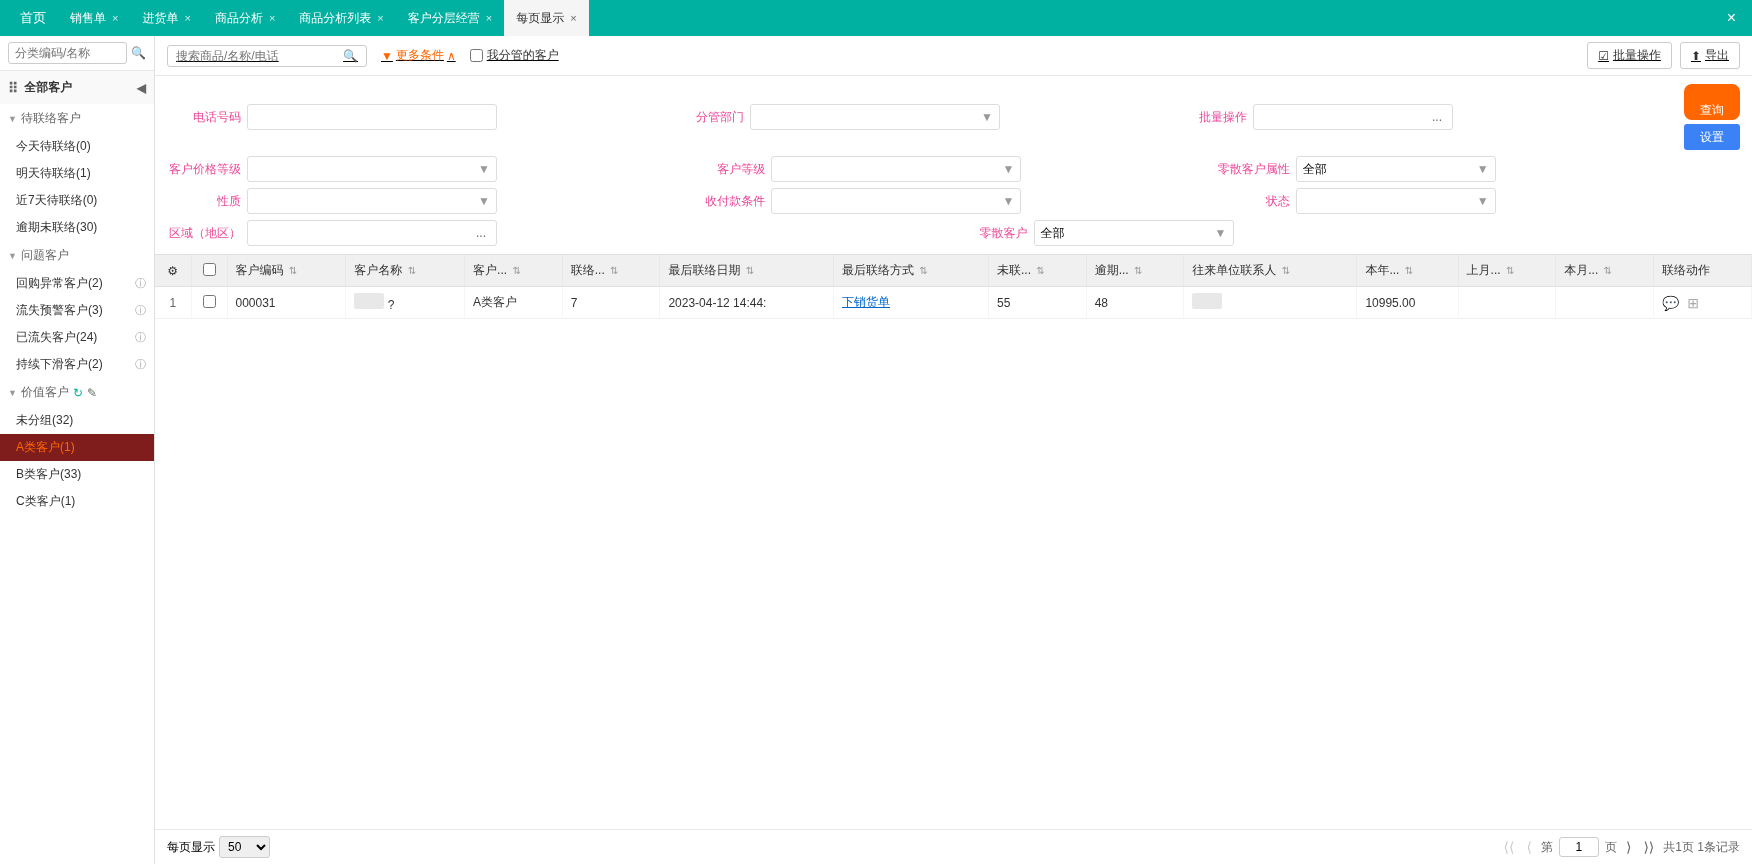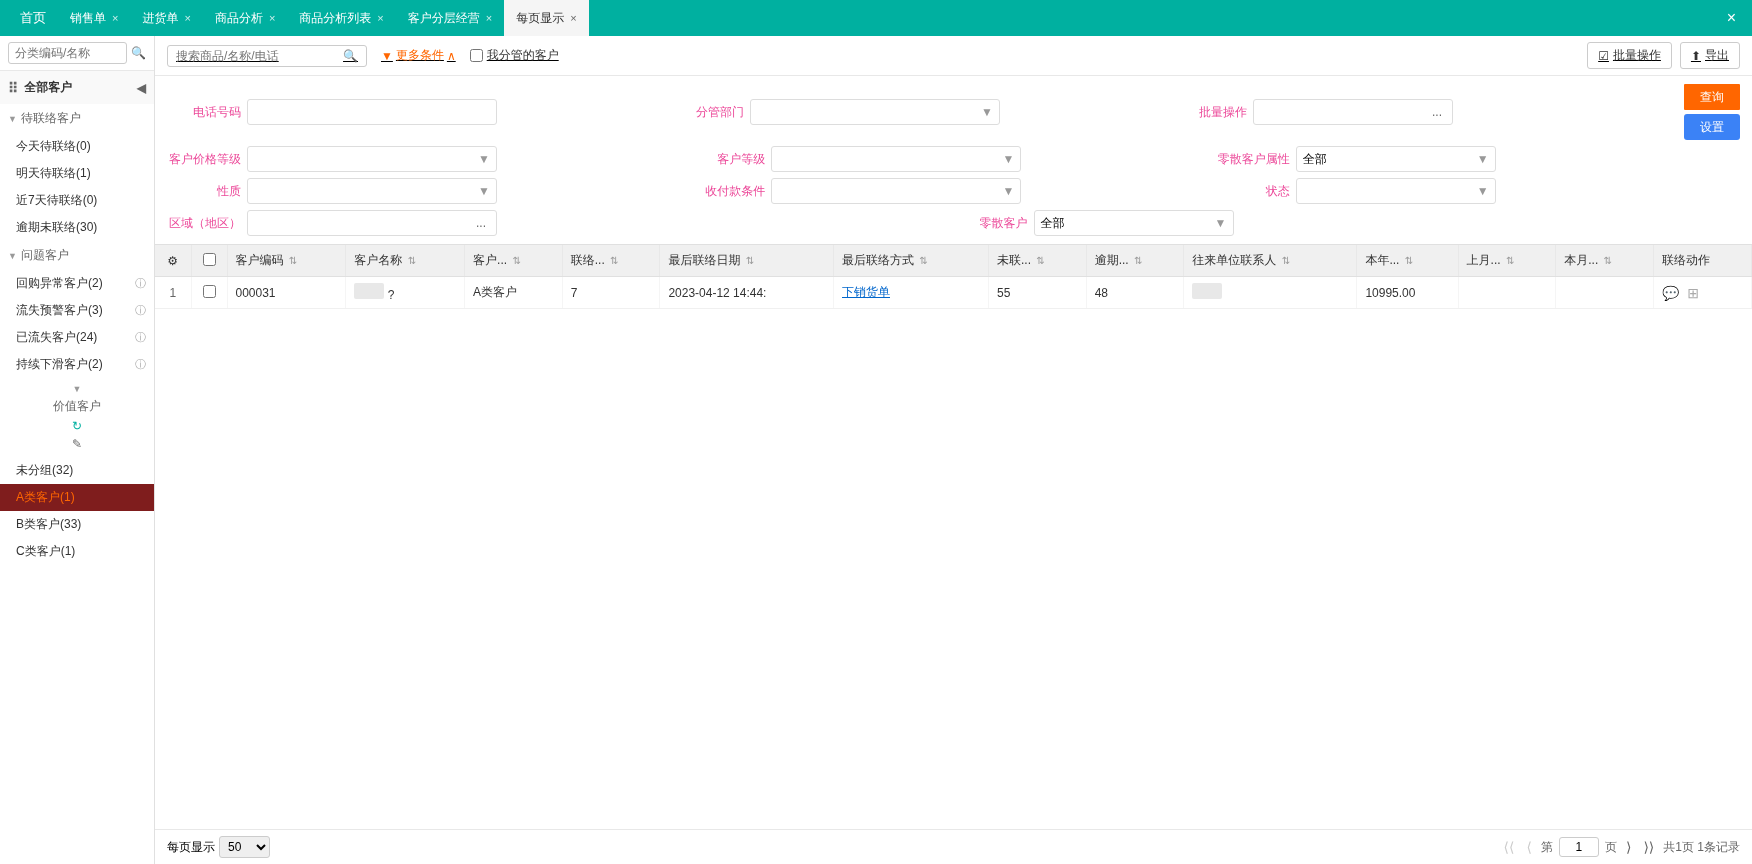--- a/index.html
+++ b/index.html
@@ -28,21 +28,21 @@
     .sidebar-header .collapse-btn { margin-left: auto; color: #666; cursor: pointer; }
     
     .sidebar-section-title { padding: 6px 8px; color: #666; font-size: 12px; display: flex; align-items: center; }
     .sidebar-section-title::before { content: '▼'; font-size: 9px; margin-right: 4px; color: #999; }
     
     .sidebar-item { padding: 5px 8px 5px 16px; color: #333; cursor: pointer; display: flex; align-items: center; justify-content: space-between; }
     .sidebar-item.active { background: #7f1d1d; color: #ff6600; }
     .sidebar-item .item-label { flex: 1; }
     .sidebar-item .item-icon { color: #aaa; font-size: 11px; margin-left: 4px; }
     
-    .sidebar-value-section { padding: 6px 8px; color: #666; font-size: 12px; display: flex; align-items: center; gap: 4px; flex-direction: column; }
+    .sidebar-value-section { padding: 6px 8px; color: #666; font-size: 12px; display: flex; align-items: center; gap: 4px; }
     .sidebar-value-section::before { content: '▼'; font-size: 9px; color: #999; }
     
     
     .content { flex: 1; display: flex; flex-direction: column; overflow: hidden; background: #f5f5f5; }
     
     
     .toolbar { display: flex; align-items: center; padding: 6px 12px; background: white; border-bottom: 1px solid #e8e8e8; gap: 8px; text-decoration: underline; }
     .search-box { display: flex; align-items: center; border: 1px solid #ccc; border-radius: 3px; padding: 3px 8px; width: 200px; }
     .search-box input { border: none; outline: none; font-size: 12px; width: 100%; }
     .search-box .s-icon { color: #00b0a0; cursor: pointer; }
@@ -54,21 +54,21 @@
     
     
     .filter-panel { background: white; border-bottom: 1px solid #e0e0e0; padding: 8px 12px; }
     .filter-row { display: flex; align-items: center; margin-bottom: 6px; gap: 0; }
     .filter-field { display: flex; align-items: center; flex: 1; min-width: 0; }
     .filter-label { color: #ec4899; white-space: nowrap; padding-right: 6px; min-width: 80px; text-align: right; }
     .filter-input { flex: 1; border: 1px solid #ddd; border-radius: 3px; padding: 3px 6px; font-size: 12px; outline: none; height: 26px; }
     .filter-select { flex: 1; border: 1px solid #ddd; border-radius: 3px; padding: 3px 6px; font-size: 12px; outline: none; height: 26px; background: white; display: flex; align-items: center; justify-content: space-between; cursor: pointer; }
     .filter-select .arrow { color: #999; }
     .filter-dots { color: #666; cursor: pointer; padding: 0 4px; }
-    .btn-query { background: #ff6600; color: white; border: none; padding: 5px 16px; border-radius: 1px; cursor: pointer; font-size: 12px; height: 26px; }
+    .btn-query { background: #ff6600; color: white; border: none; padding: 18px 16px; border-radius: 8px; cursor: pointer; font-size: 12px; height: 26px; }
     .btn-setting { background: #3b82f6; color: white; border: none; padding: 5px 12px; border-radius: 3px; cursor: pointer; font-size: 12px; height: 26px; }
     
     
     .table-area { flex: 1; overflow: auto; background: white; margin: 0; }
     table { width: 100%; border-collapse: collapse; }
     thead tr { background: #f0f0f0; }
     th { padding: 7px 8px; text-align: left; color: #333; font-weight: normal; border-bottom: 1px solid #e0e0e0; border-right: 1px solid #e8e8e8; white-space: nowrap; font-size: 12px; position: relative; }
     th .col-sort { color: #999; font-size: 10px; margin-left: 2px; }
     td { padding: 6px 8px; border-bottom: 1px solid #f0f0f0; border-right: 1px solid #f5f5f5; color: #333; font-size: 12px; white-space: nowrap; }
     .link-text { color: #0066cc; cursor: pointer; text-decoration: underline; }

